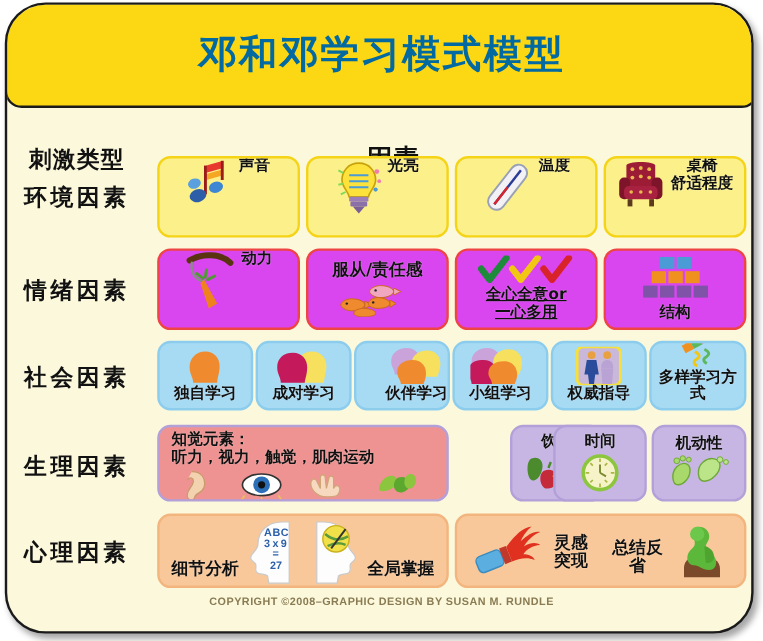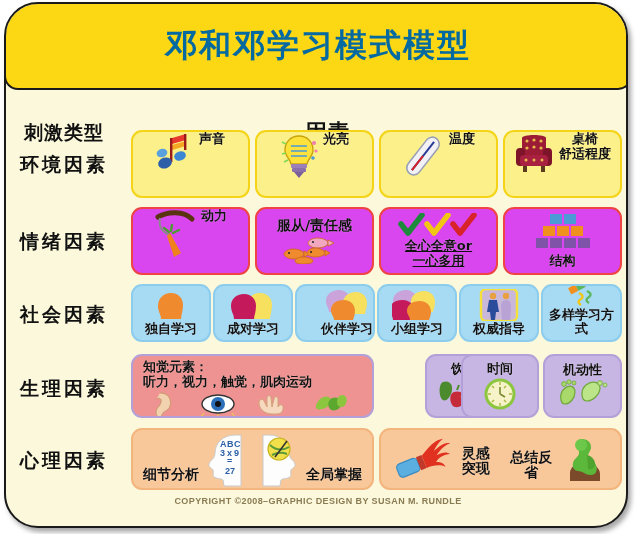--- a/index.html
+++ b/index.html
@@ -421,21 +421,21 @@
                 <text x="33" y="16">C</text>
               <text x="19" y="25">3</text>
                 <text x="26" y="25">x</text>
                 <text x="33" y="25">9</text>
               <text x="26" y="33">=</text>
                 <text x="24" y="43">27</text>
             </g>
           </svg>
         </span>
       </div>
-      <div class="ic-row" style="width:50%;justify-content:space-between;gap:2px;">
+      <div class="ic-row" style="width:50%;justify-content:flex-end;gap:2px;">
         <span>
           <svg width="46" height="56" viewBox="0 0 46 56">
             <path d="M12 4 c12 0 20 8 20 18 c0 6 5 7 6 11 c1 3 -3 4 -4 6 c-1 3 1 5 -1 7 c-2 2 -7 1 -9 3 l-1 6 l-17 0 L6 4 Z" fill="#FDFDFD" stroke="#C9C9C9" stroke-width="1"></path>
             <circle cx="22" cy="18" r="11" fill="#F2E04A" stroke="#C9B21E" stroke-width="1.2"></circle>
             <path d="M13 14 q9 8 19 2" stroke="#5A9B3A" stroke-width="2" fill="none"></path>
             <path d="M15 24 q8 -4 15 -1" stroke="#5A9B3A" stroke-width="2" fill="none"></path>
             <path d="M30 10 l-12 16" stroke="#333" stroke-width="1.6"></path>
           </svg>
         </span>
         <span class="lbl" style="font-size:14px;align-self:flex-end;margin-bottom:4px;">全局掌握</span>

